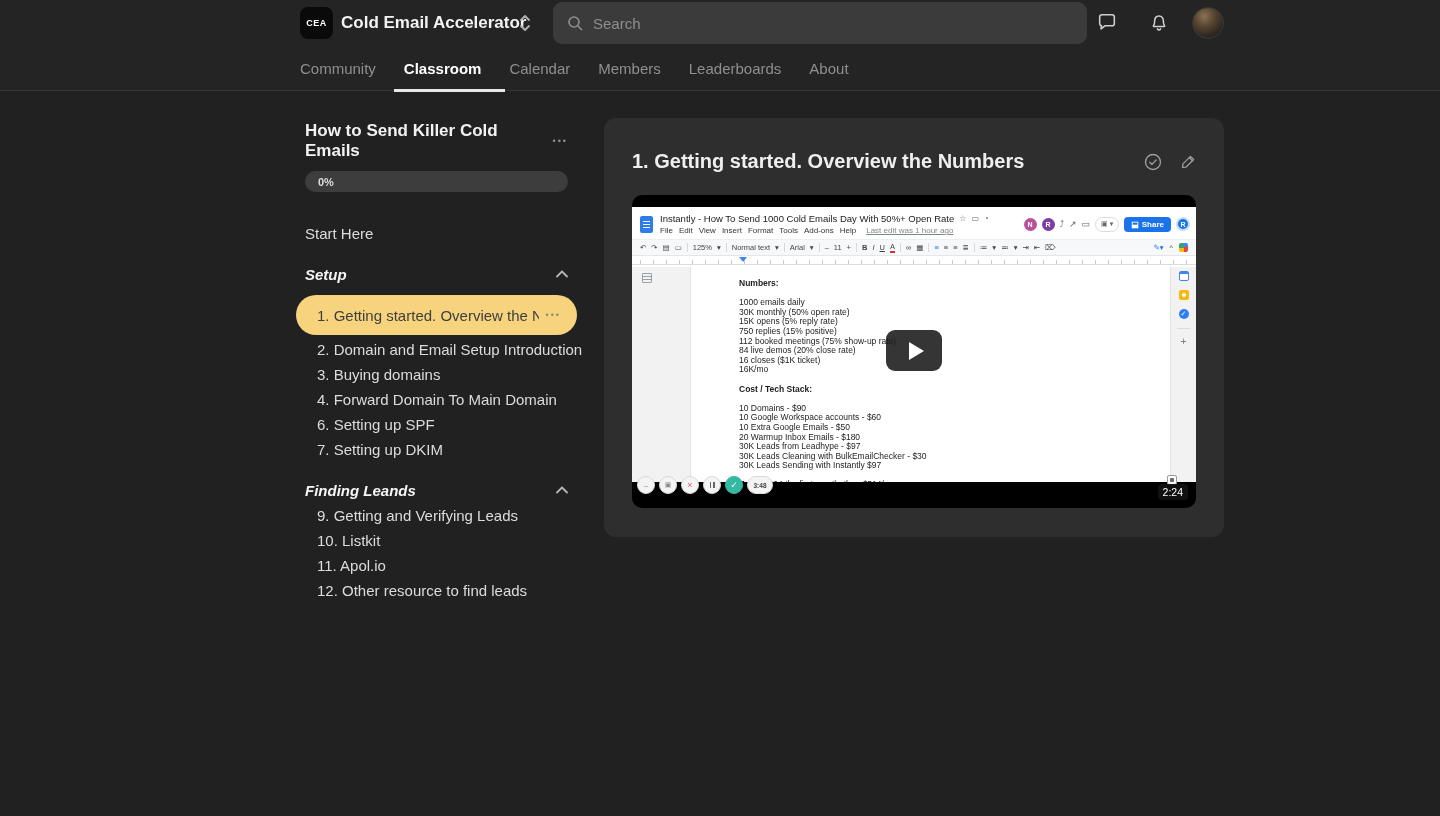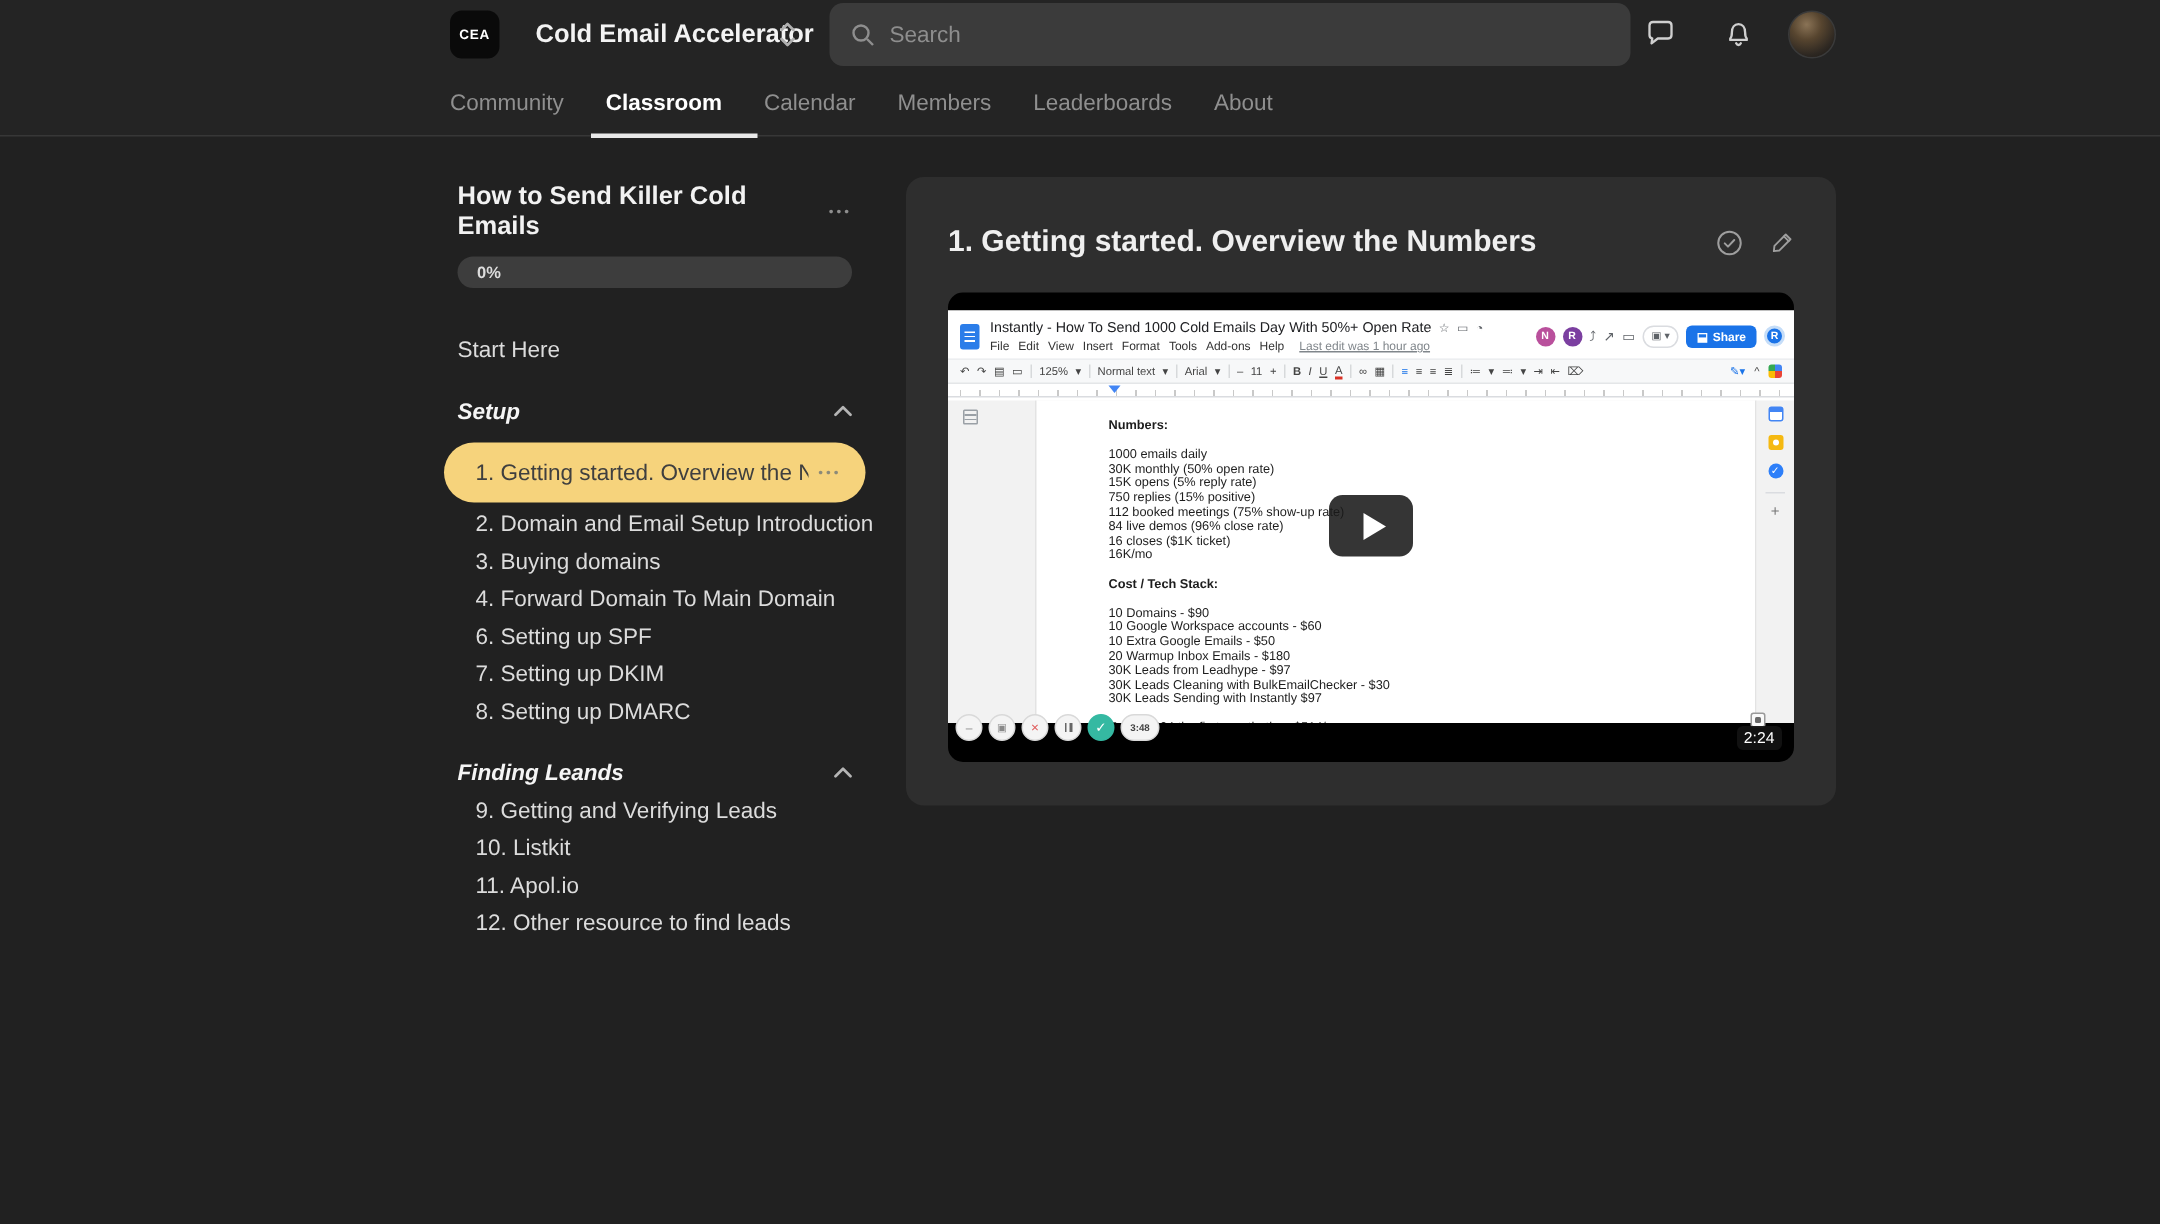--- a/index.html
+++ b/index.html
@@ -2,21 +2,21 @@
 <html><head>
 <meta charset="utf-8">
 <style>
   * { margin:0; padding:0; box-sizing:border-box; }
   html,body { width:1440px; height:816px; background:#212121; font-family:"Liberation Sans",sans-serif; overflow:hidden; }
   .clickable { cursor:pointer; }
 
   
   .top-header { position:absolute; top:0; left:0; width:1440px; height:46px; background:#242424; display:flex; align-items:center; }
   .logo-badge { position:absolute; left:300px; top:7px; width:33px; height:32px; background:#0a0a0a; border-radius:8px; color:#fff; font-size:9px; font-weight:700; letter-spacing:.5px; display:flex; align-items:center; justify-content:center; }
-  .community-name { position:absolute; left:341px; top:13px; font-size:17px; font-weight:700; color:#f3f3f3; white-space:nowrap;margin-left:16px; }
+  .community-name { position:absolute; left:341px; top:13px; font-size:17px; font-weight:700; color:#f3f3f3; white-space:nowrap; }
   .switcher { position:absolute; left:517px; top:12px; width:16px; height:22px; display:flex; align-items:center; justify-content:center; }
   .searchbar { position:absolute; left:553px; top:2px; width:534px; height:42px; background:#3b3b3b; border-radius:9px; display:flex; align-items:center; padding:0 14px; }
   .searchbar svg { flex:0 0 auto; margin-right:10px; }
   .searchbar input { background:transparent; border:none; outline:none; color:#dcdcdc; font-size:15px; width:100%; font-family:"Liberation Sans",sans-serif; }
   .searchbar input::placeholder { color:#8e8e8e; }
   .hdr-icons { position:absolute; right:216px; top:9px; display:flex; align-items:center; gap:26px; }
   .icon-btn { width:26px; height:26px; display:flex; align-items:center; justify-content:center; }
   .avatar { position:absolute; right:216px; top:7px; width:32px; height:32px; border-radius:50%;
     background:radial-gradient(circle at 38% 28%, #8a7356 0%, #57452f 35%, #2e2822 70%, #171513 100%); border:1px solid #3a3a3a; }
 
@@ -177,21 +177,20 @@
 
   <div class="lesson-pill clickable">
     <span class="pill-label">1. Getting started. Overview the N...</span>
     <span class="dots">•••</span>
   </div>
   <div class="lesson-row clickable">2. Domain and Email Setup Introduction</div>
   <div class="lesson-row clickable">3. Buying domains</div>
   <div class="lesson-row clickable">4. Forward Domain To Main Domain</div>
   <div class="lesson-row clickable">6. Setting up SPF</div>
   <div class="lesson-row clickable">7. Setting up DKIM</div>
-  <div class="lesson-row clickable">8. Setting up DMARC</div>
 
   <div class="section-row clickable">
     <span class="section-title">Finding Leands</span>
     <svg width="12" height="8" viewBox="0 0 12 8" fill="none" stroke="#b5b5b5" stroke-width="1.8" stroke-linecap="round" stroke-linejoin="round">
         <path d="M1 6.5 L6 1.5 L11 6.5"></path>
       </svg>
   </div>
   <div class="lesson-row clickable">9. Getting and Verifying Leads</div>
   <div class="lesson-row clickable">10. Listkit</div>
   <div class="lesson-row clickable">11. Apol.io</div>
@@ -314,21 +313,21 @@
           <span class="outline-ic"></span>
         </div>
         <div class="doc-page">
           <p class="b">Numbers:</p>
           <p class="gap"></p>
           <p>1000 emails daily</p>
           <p>30K monthly (50% open rate)</p>
           <p>15K opens (5% reply rate)</p>
           <p>750 replies (15% positive)</p>
           <p>112 booked meetings (75% show-up rate)</p>
-          <p>84 live demos (96% close rate)</p>
+          <p>84 live demos (20% close rate)</p>
           <p>16 closes ($1K ticket)</p>
           <p>16K/mo</p>
           <p class="gap"></p>
           <p class="b">Cost / Tech Stack:</p>
           <p class="gap"></p>
           <p>10 Domains - $90</p>
           <p>10 Google Workspace accounts - $60</p>
           <p>10 Extra Google Emails - $50</p>
           <p>20 Warmup Inbox Emails - $180</p>
           <p>30K Leads from Leadhype - $97</p>

